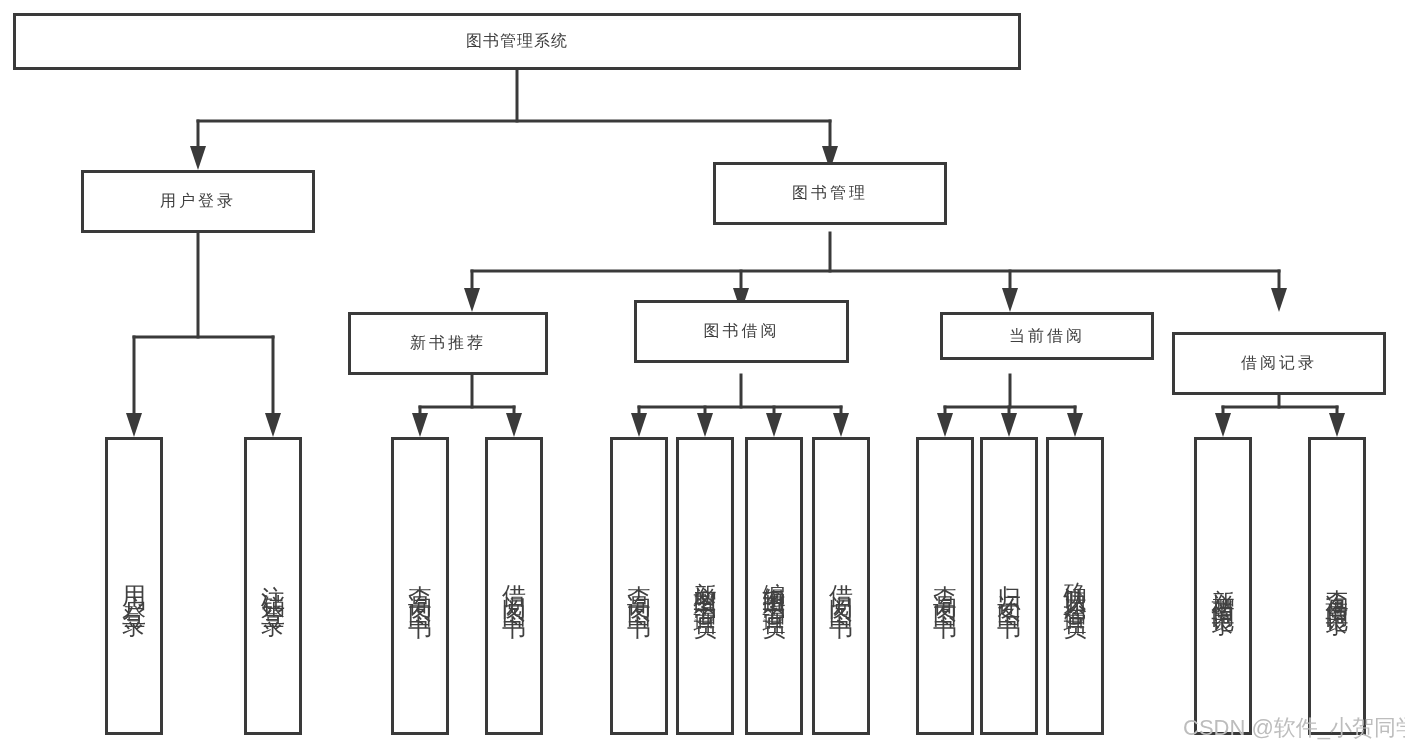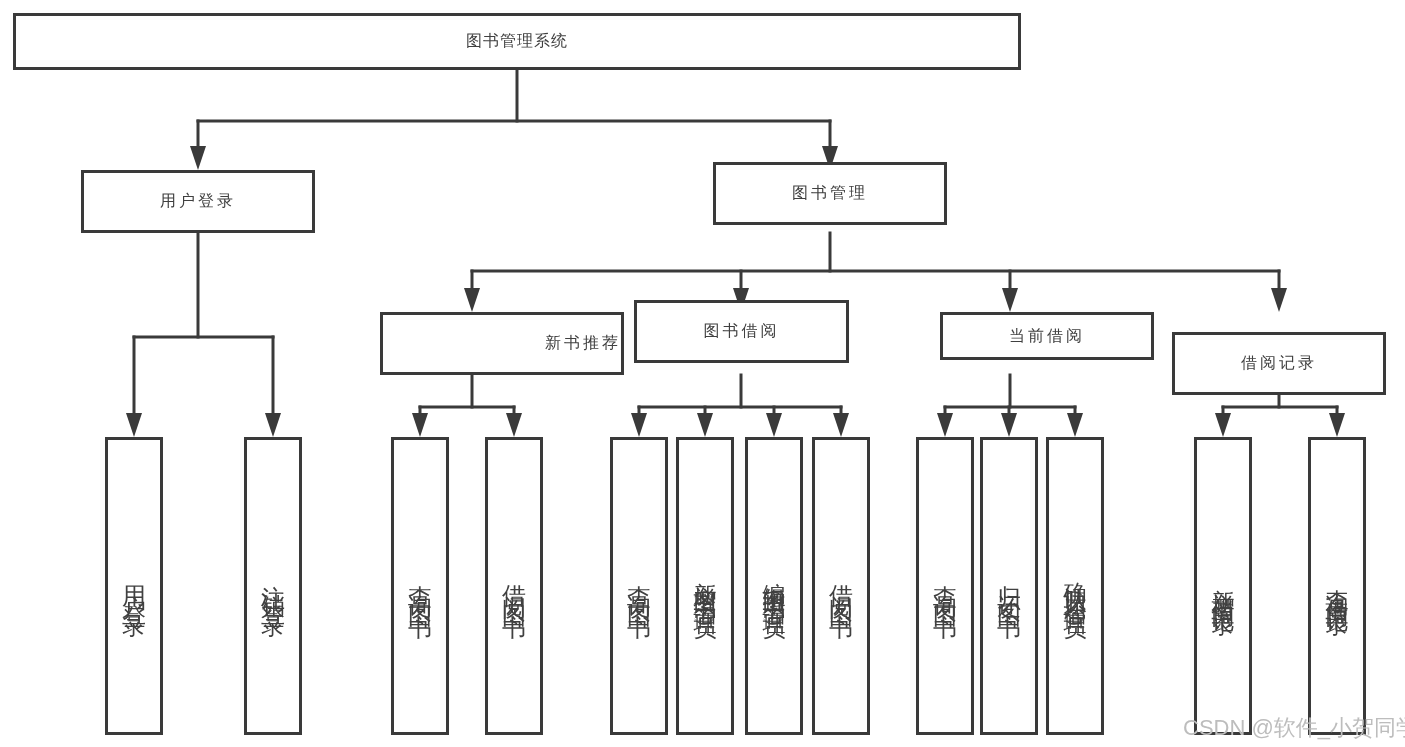--- a/index.html
+++ b/index.html
@@ -53,21 +53,21 @@
     font-size: 22px;
     color: var(--watermark, #bdbdbd);
     z-index: 5;
     white-space: nowrap;
   }
 
   
   #n-root            { left: 13px;   top: 13px;  width: 1008px; height: 57px; }
   #n-user-login      { left: 81px;   top: 170px; width: 234px;  height: 63px; }
   #n-book-mgmt       { left: 713px;  top: 162px; width: 234px;  height: 63px; }
-  #n-new-book-rec    { left: 380px;  top: 312px; width: 244px;  height: 63px; justify-content: flex-end; }
+  #n-new-book-rec    { left: 348px;  top: 312px; width: 200px;  height: 63px; }
   #n-book-borrow     { left: 634px;  top: 300px; width: 215px;  height: 63px; }
   #n-current-borrow  { left: 940px;  top: 312px; width: 214px;  height: 48px; }
   #n-borrow-records  { left: 1172px; top: 312px; width: 214px;  height: 63px; margin-top: 20px; }
   .leaf { top: 437px; width: 58px; height: 298px; }
   #l-user-login      { left: 105px; }
   #l-logout          { left: 244px; }
   #l-query-book-1    { left: 391px; }
   #l-borrow-book-1   { left: 485px; }
   #l-query-book-2    { left: 610px; }
   #l-add-book        { left: 676px; }

